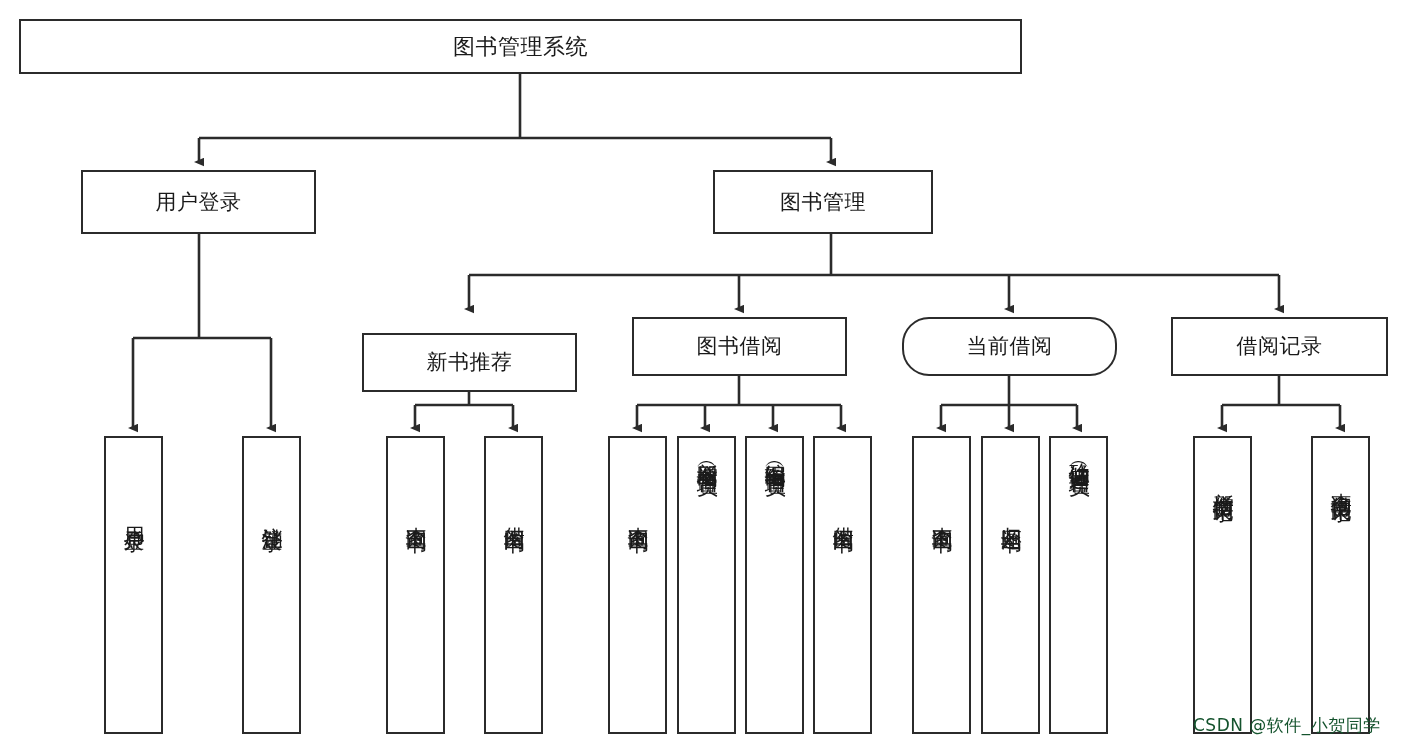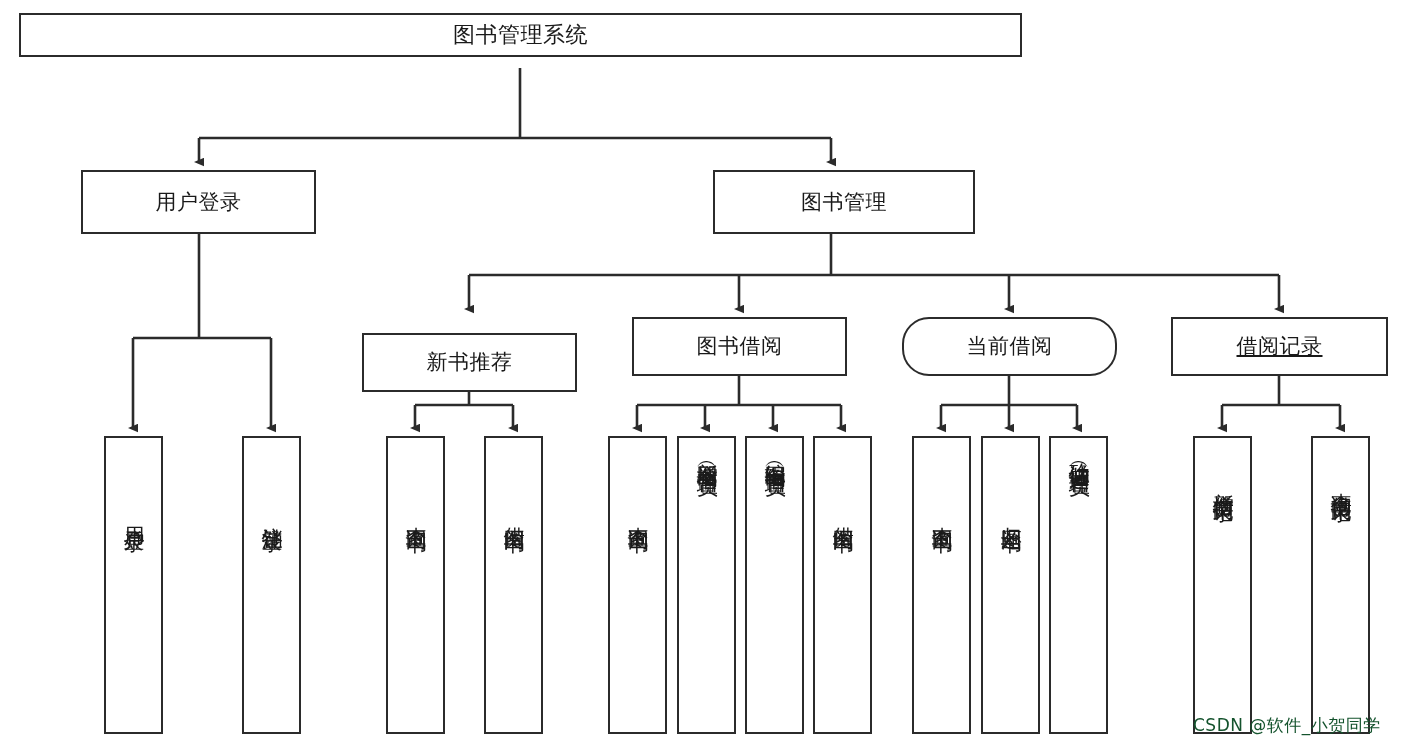--- a/index.html
+++ b/index.html
@@ -123,41 +123,41 @@
       <path d="M1009,405 L1009,428" marker-end="url(#arrow)"></path>
       <path d="M1077,405 L1077,428" marker-end="url(#arrow)"></path>
 
       <path d="M1279,376 L1279,405"></path>
       <path d="M1222,405 L1340,405"></path>
       <path d="M1222,405 L1222,428" marker-end="url(#arrow)"></path>
       <path d="M1340,405 L1340,428" marker-end="url(#arrow)"></path>
     </g>
   </svg>
 
-  <div class="node horiz root" style="left:19px; top:13px; width:1003px; height:44px;">
+  <div class="node horiz root" style="left:19px; top:19px; width:1003px; height:55px;">
     <span class="lbl">图书管理系统</span>
   </div>
 
   <div class="node horiz" style="left:81px; top:170px; width:235px; height:64px;">
     <span class="lbl">用户登录</span>
   </div>
-  <div class="node horiz" style="left:713px; top:170px; width:262px; height:64px;">
+  <div class="node horiz" style="left:713px; top:170px; width:220px; height:64px;">
     <span class="lbl">图书管理</span>
   </div>
 
   <div class="node horiz" style="left:362px; top:317px; width:215px; height:59px;margin-top:16px;">
     <span class="lbl">新书推荐</span>
   </div>
   <div class="node horiz" style="left:632px; top:317px; width:215px; height:59px;">
     <span class="lbl">图书借阅</span>
   </div>
   <div class="node horiz" style="left:902px; top:317px; width:215px; height:59px;border-radius:27px;">
     <span class="lbl">当前借阅</span>
   </div>
-  <div class="node horiz" style="left:1171px; top:317px; width:217px; height:59px;text-decoration:underline;">
+  <div class="node horiz" style="left:1171px; top:317px; width:217px; height:59px;">
     <span class="lbl">借阅记录</span>
   </div>
 
   <div class="node vert" style="left:104px; top:436px; width:59px; height:298px; padding-top:72px;">
     <span class="lbl">用户登录</span>
   </div>
   <div class="node vert" style="left:242px; top:436px; width:59px; height:298px; padding-top:72px;">
     <span class="lbl">注销登录</span>
   </div>
 

